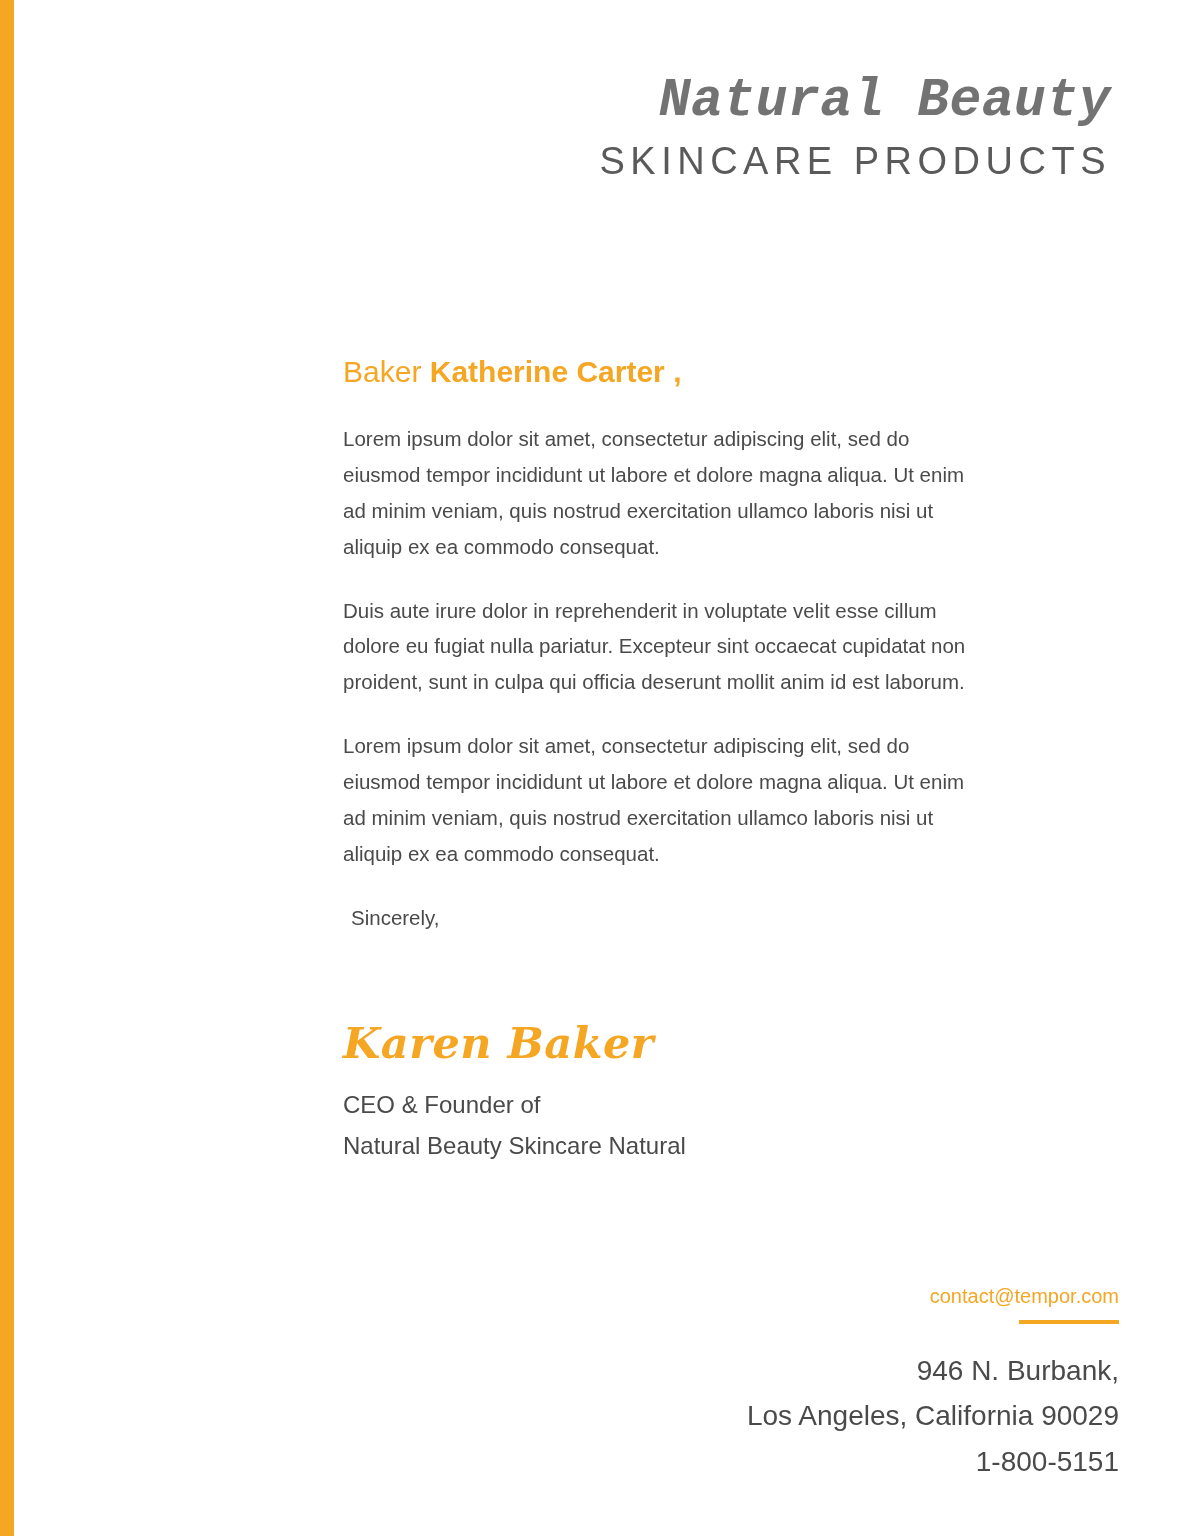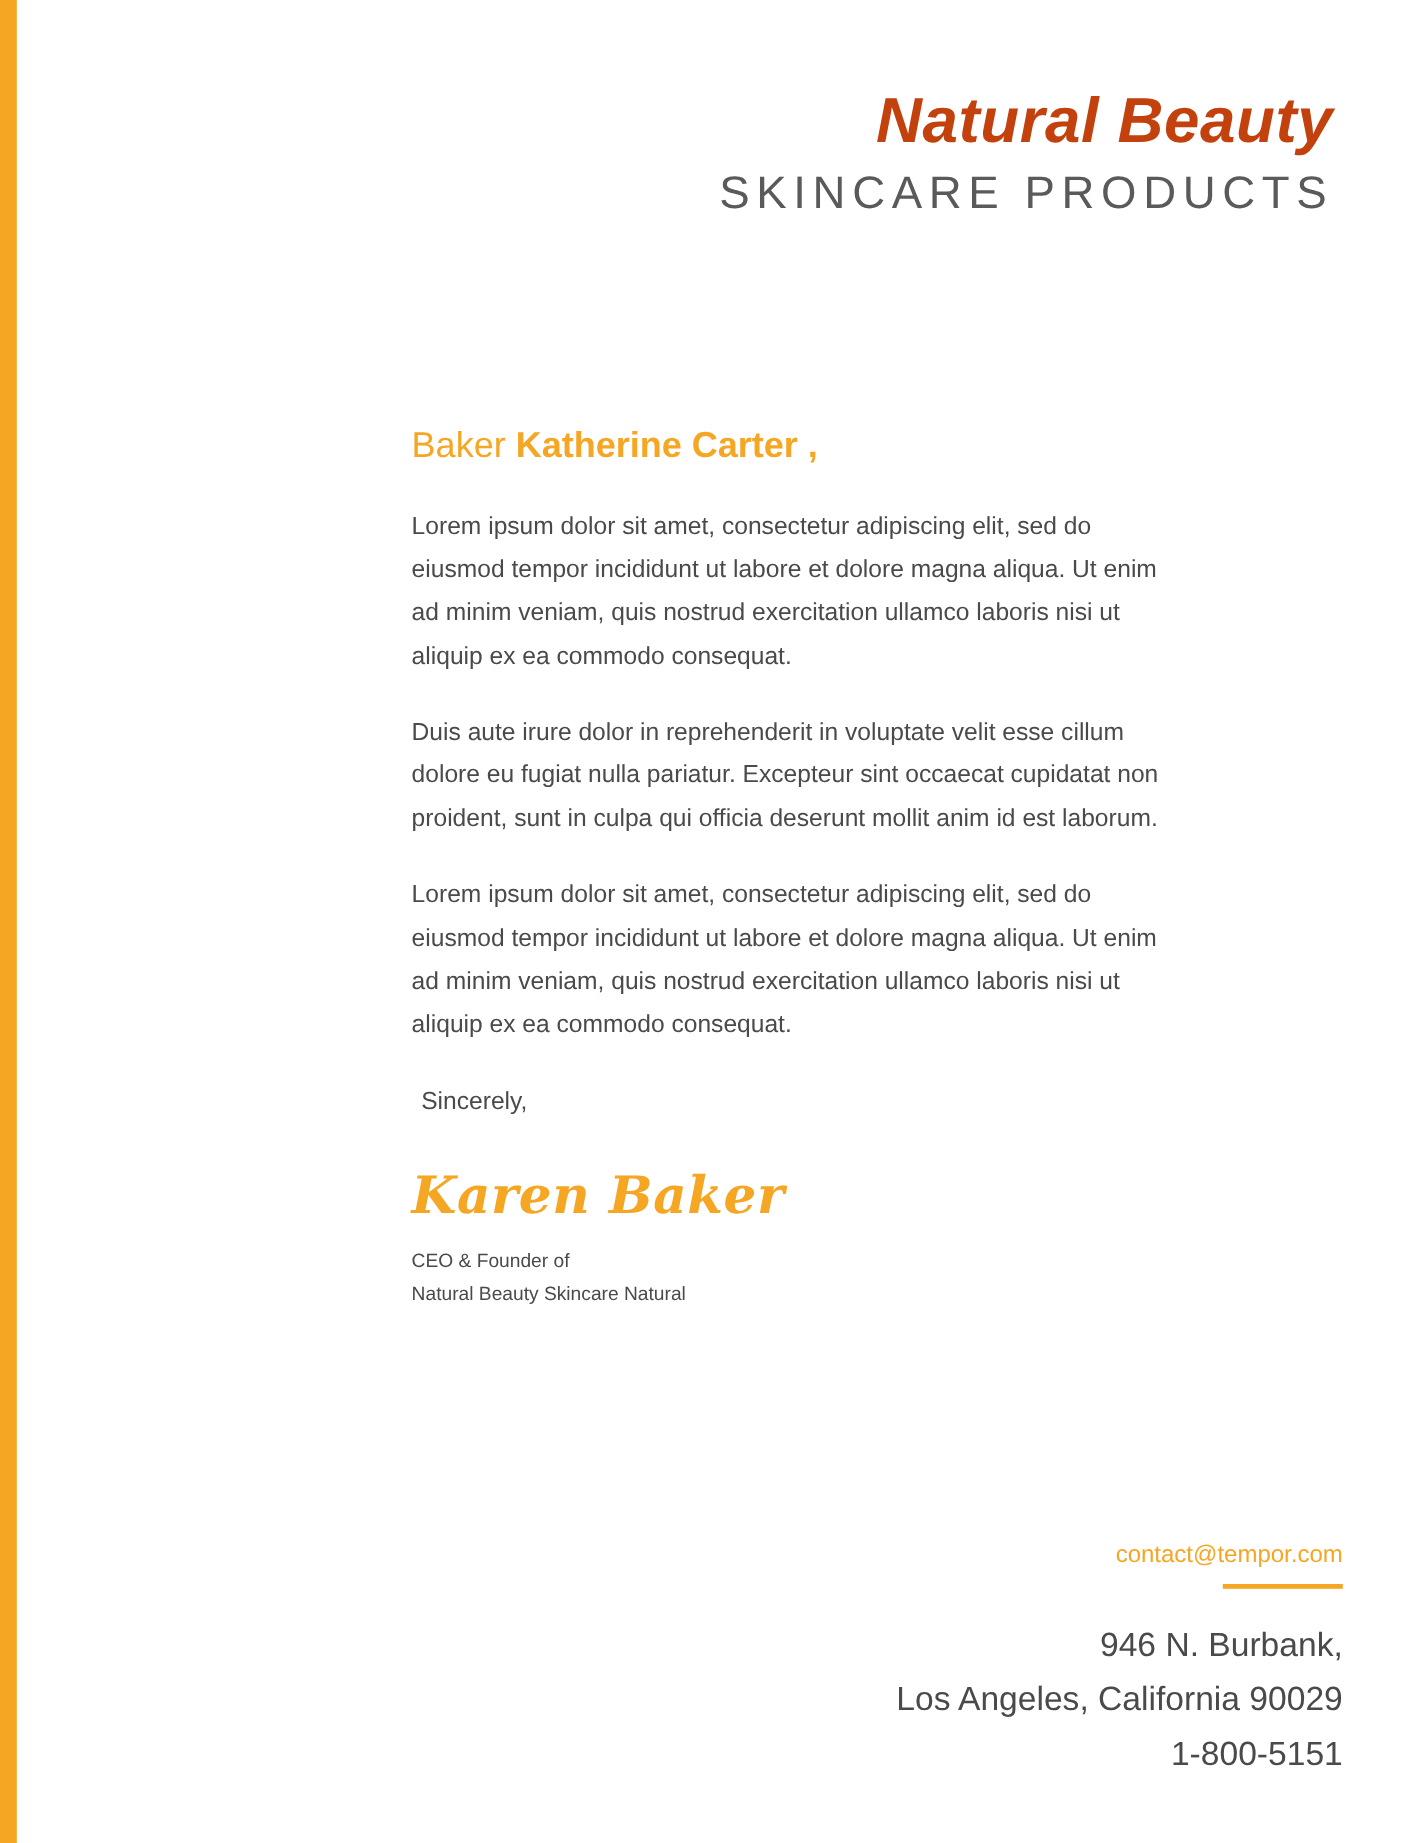--- a/index.html
+++ b/index.html
@@ -46,25 +46,25 @@
   }
 
   
   .header {
     position: absolute;
     right: 76px;
     top: 72px;
     text-align: right;
   }
   .brand-script {
-    font-family: Liberation Sans, sans-serif;
+    font-family: Liberation Mono, monospace;
     font-style: italic;
     font-weight: 700;
     font-size: 53px;
-    color: #c2410c;
+    color: #737373;
     letter-spacing: 0.5px;
     line-height: 1.1;
     white-space: nowrap;
   }
   .brand-sub {
     margin-top: 10px;
     font-family: "Liberation Sans", sans-serif;
     font-size: 38px;
     color: #5a5a5a;
     letter-spacing: 5.5px;
@@ -95,31 +95,31 @@
     margin: 0 0 28px 0;
     max-width: 625px;
   }
   .closing {
     font-size: 20.5px;
     color: #4a4a4a;
     margin: 8px;
     padding-top: 6px;
   }
   .signature {
-    margin-top: 42px;
+    margin-top: 88px;
     font-family: "DejaVu Serif", serif;
     font-style: italic;
     font-weight: 700;
     font-size: 43px;
     color: #F5A623;
     letter-spacing: 0.5px;
   }
   .sign-title {
     margin-top: 16px;
-    font-size: 16px;
+    font-size: 24px;
     line-height: 1.72;
     color: #4a4a4a;
   }
 
   
   .footer {
     position: absolute;
     right: 68px;
     bottom: 52px;
     text-align: right;

